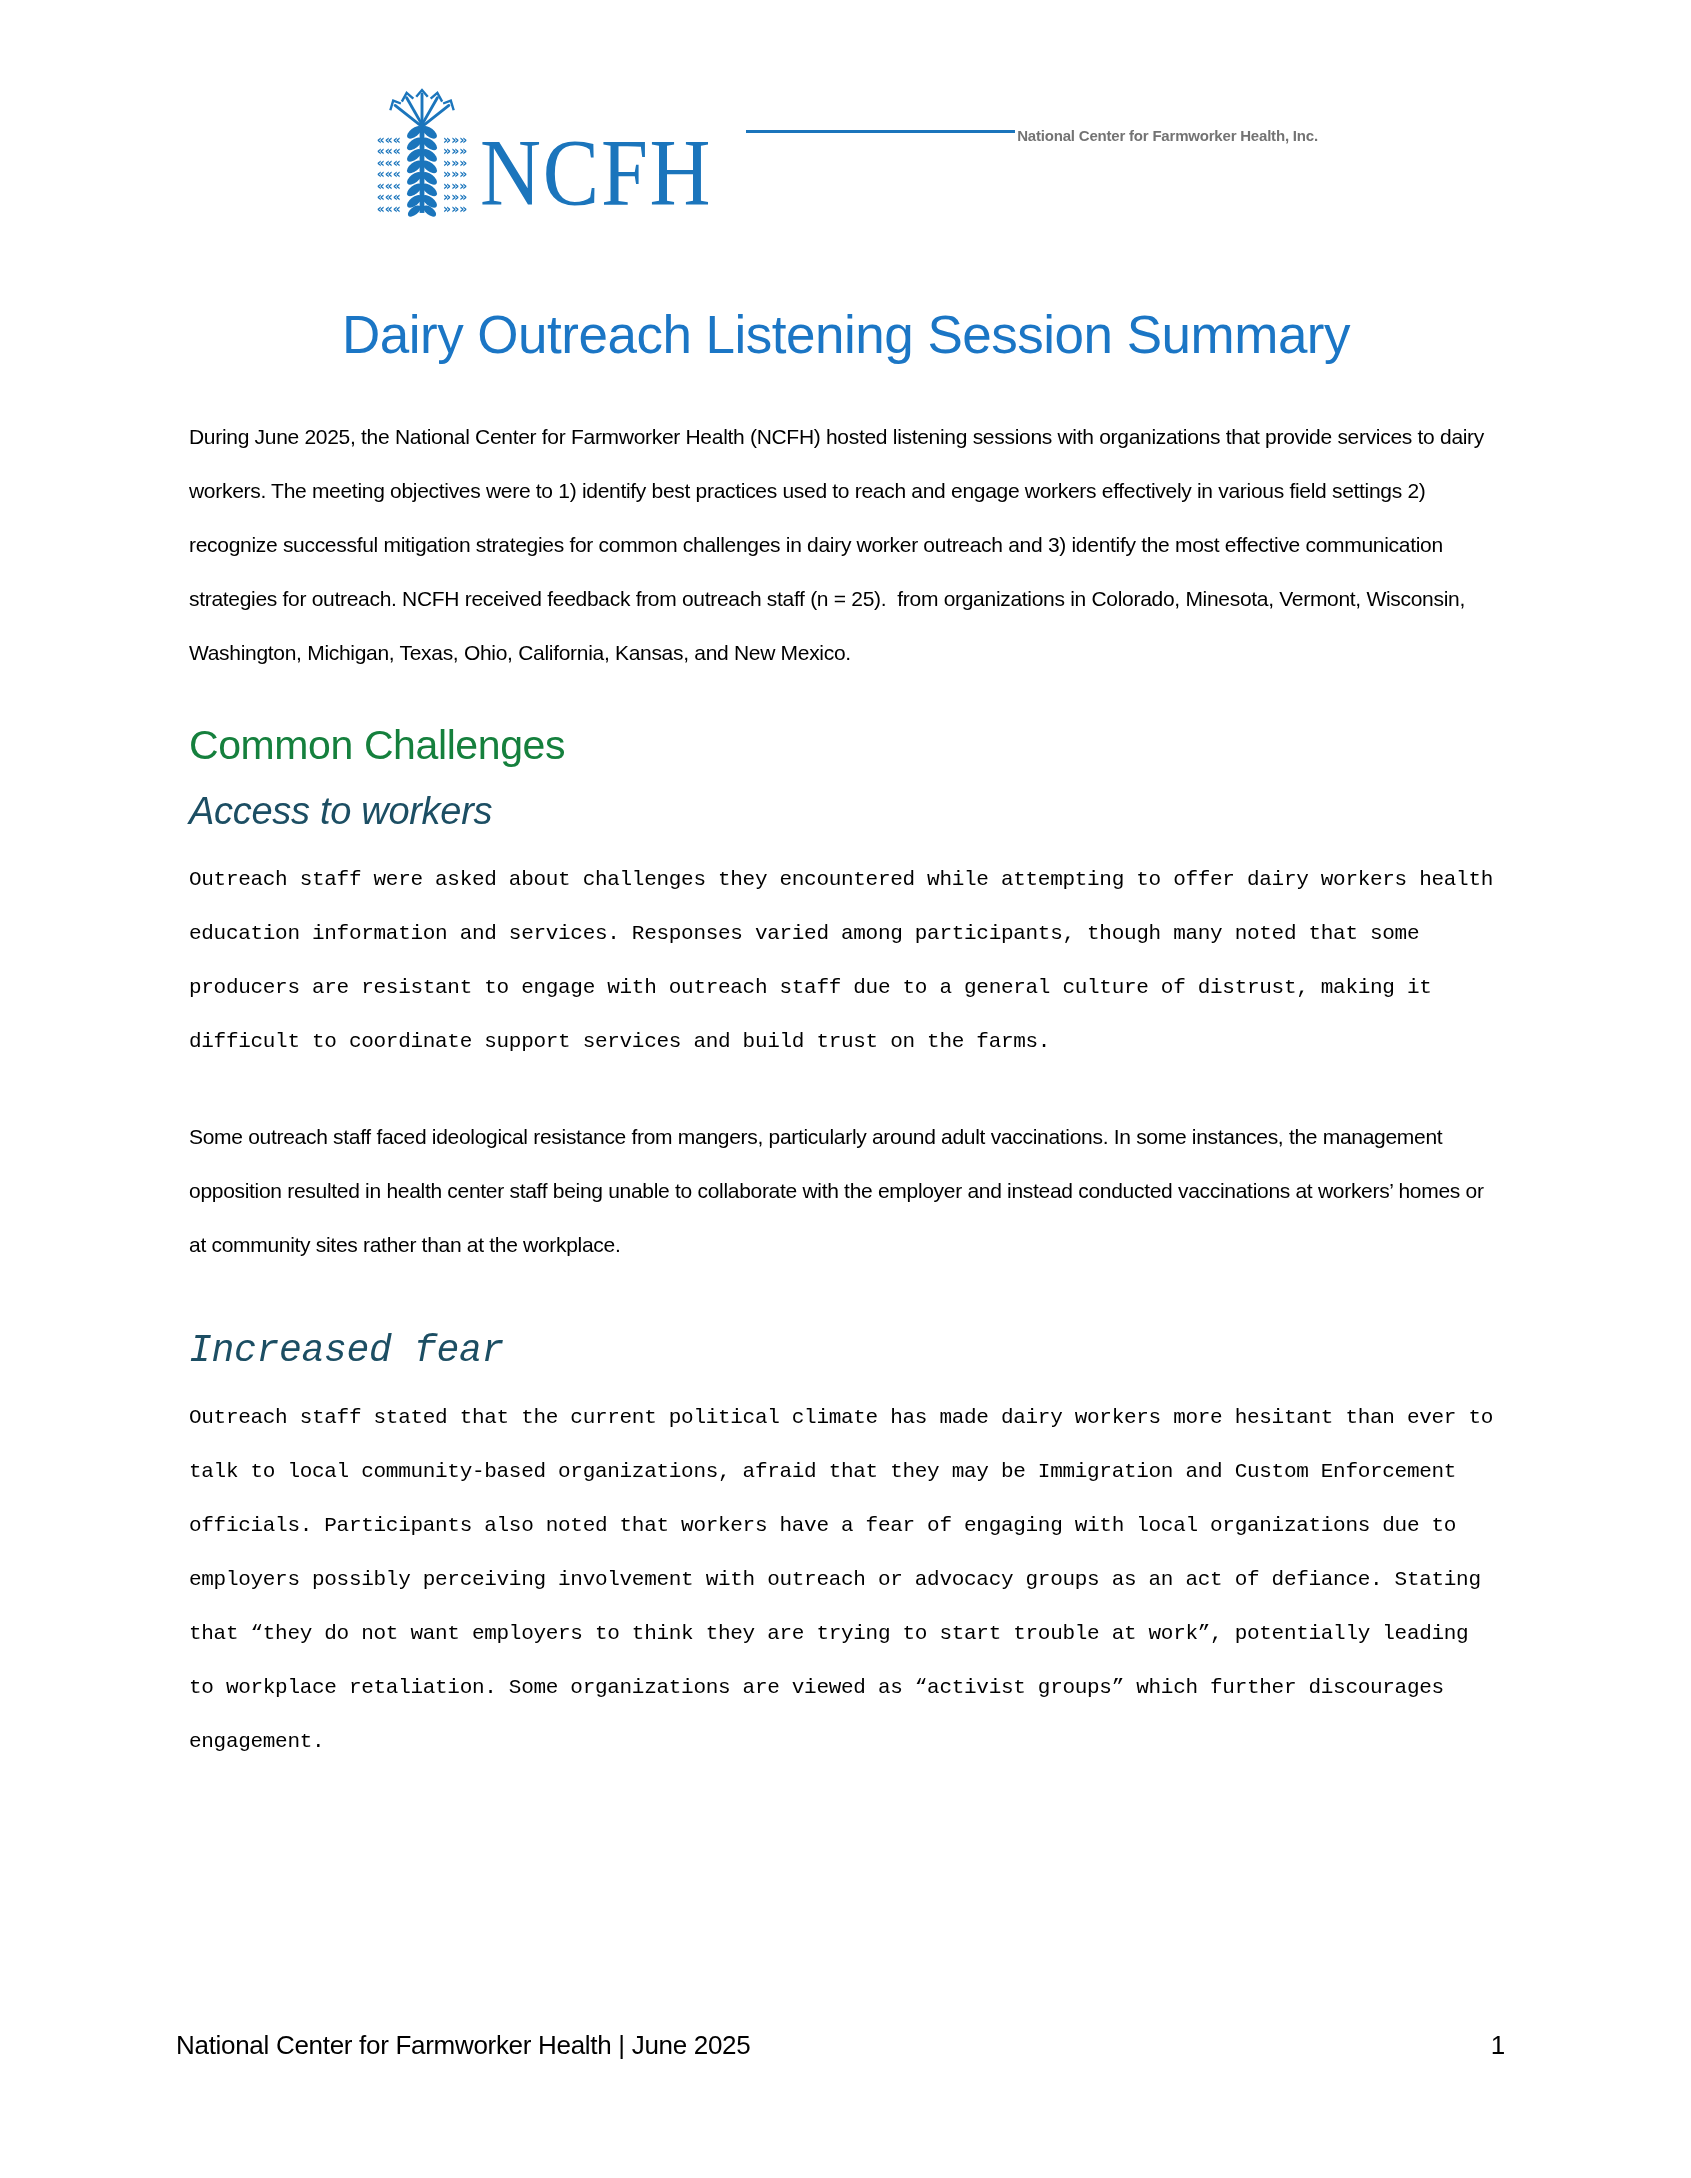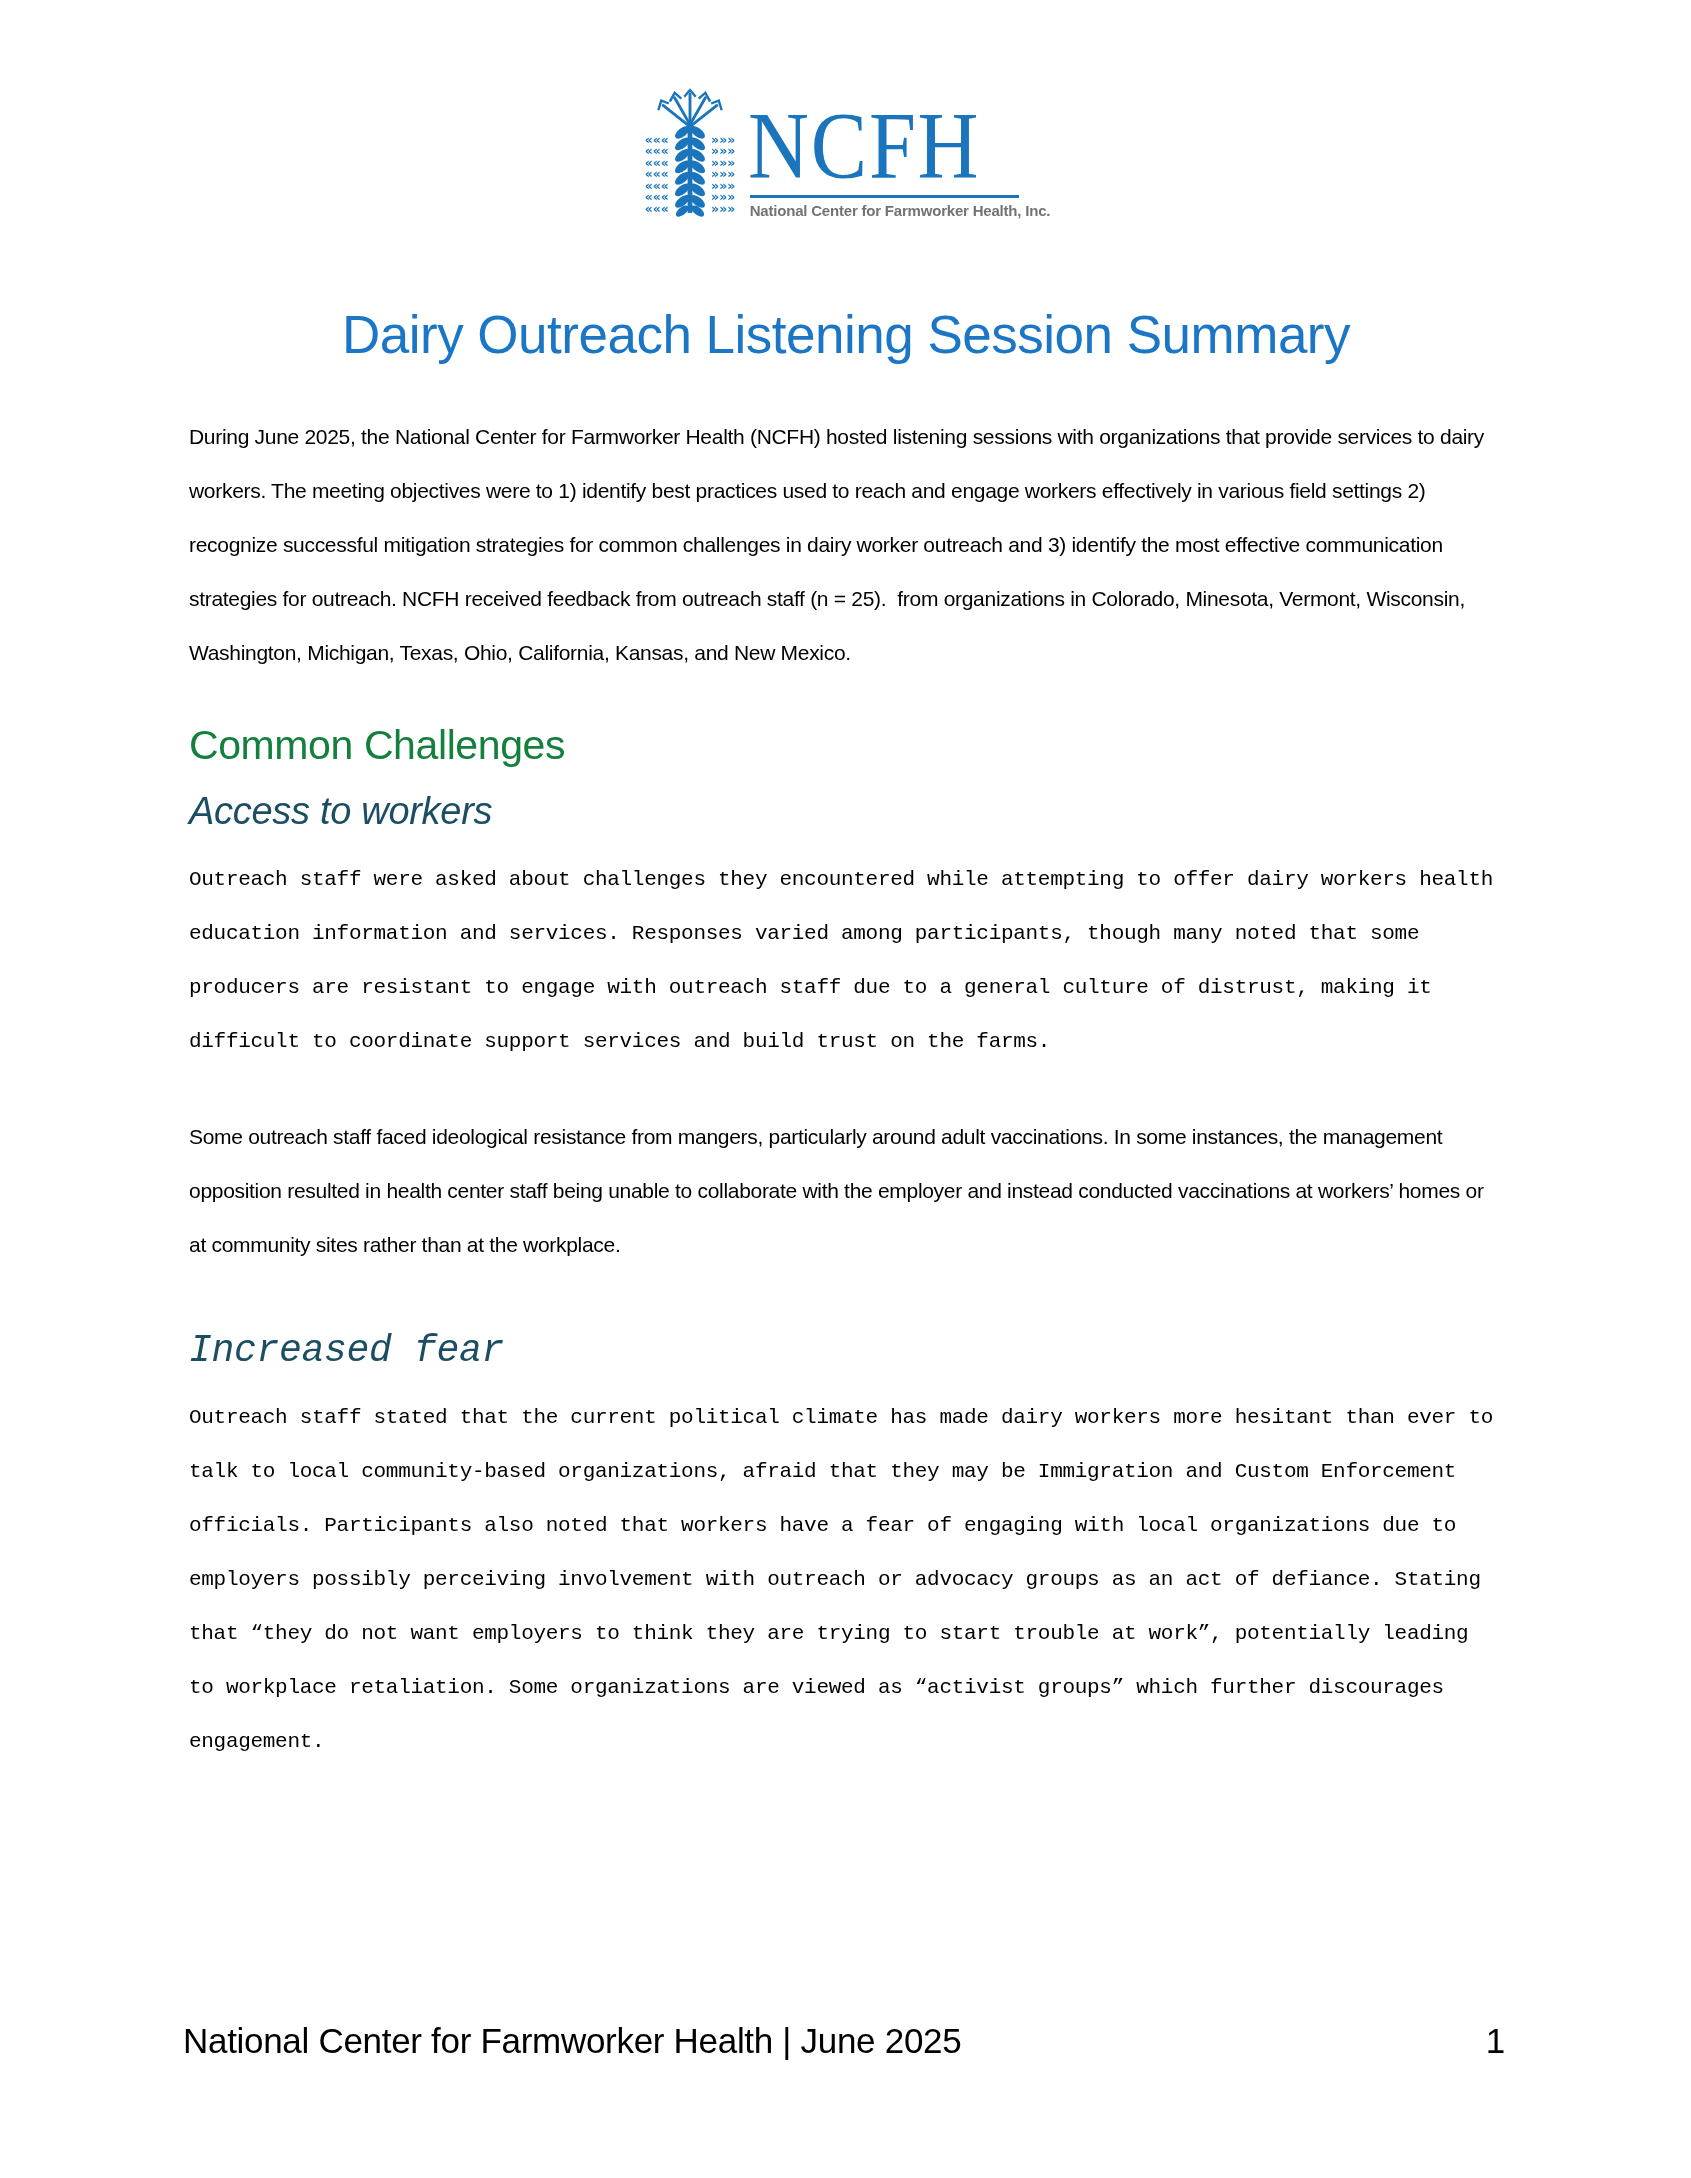--- a/index.html
+++ b/index.html
@@ -19,21 +19,21 @@
 
   
   .logo {
     padding-top: 84px;
     display: flex;
     justify-content: center;
     align-items: flex-end;
     gap: 10px;
   }
   .logo-icon { width: 96px; height: 135px; flex: 0 0 auto; }
-  .logo-textblock { display: flex; flex-direction: column; align-items: flex-start; }
+  .logo-textblock { display: flex; flex-direction: row; align-items: flex-start; }
   .logo-acronym {
     font-family: "Liberation Serif", serif;
     font-size: 96px;
     line-height: 0.96;
     color: #1b75bc;
     letter-spacing: 2px;
     transform: scaleX(0.88);
     transform-origin: left bottom;
   }
   .logo-rule {
@@ -84,25 +84,25 @@
     letter-spacing: -0.3px;
     line-height: 1.2;
   }
   .sub-heading + .para { margin-top: 18px; font-family: Liberation Mono, monospace; }
   .para + .para { margin-top: 41px; }
   .sub-heading.spaced { margin-top: 56px; font-family: Liberation Mono, monospace; }
 
   
   .footer {
     position: absolute;
-    left: 183px; right: 187px; bottom: 117px;
+    left: 176px; right: 187px; bottom: 117px;
     display: flex;
     justify-content: space-between;
     align-items: center;
-    font-size: 35px;
+    font-size: 26px;
     letter-spacing: -0.3px;
   }
 </style>
 </head>
 <body>
 
 <div class="page">
 
   <header class="logo">
     <svg class="logo-icon" viewBox="0 0 100 140" aria-hidden="true">

